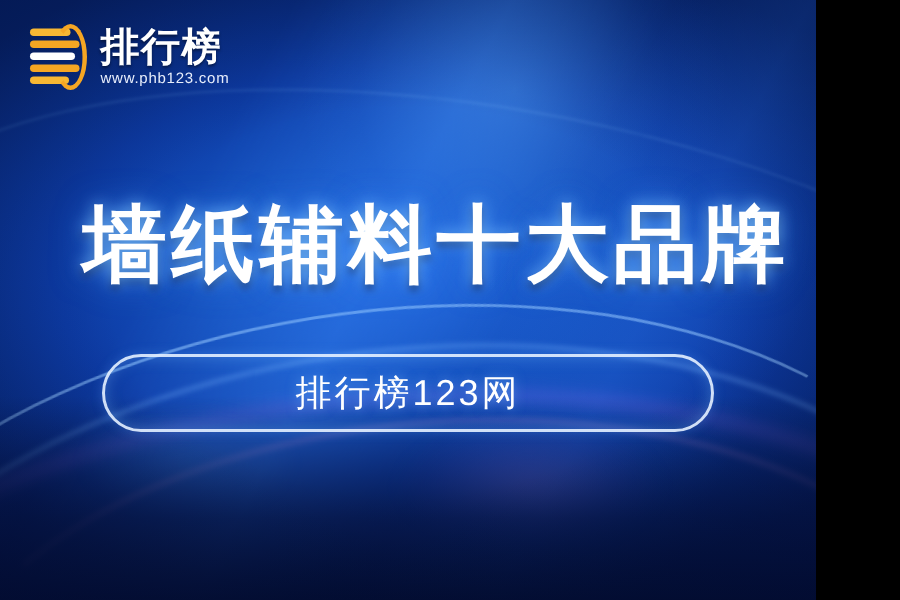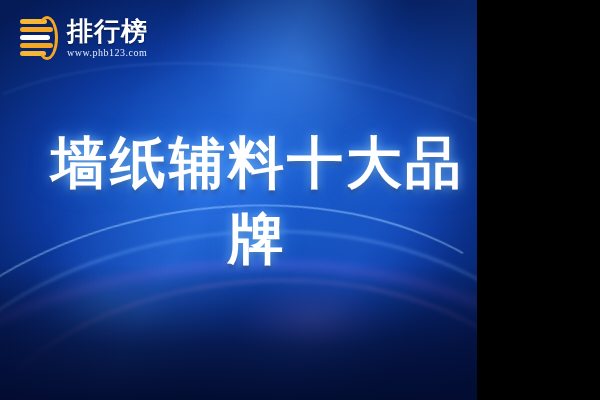--- a/index.html
+++ b/index.html
@@ -5,21 +5,21 @@
   html, body {
     margin: 0;
     padding: 0;
     background: #000;
   }
   body {
     font-family: "Liberation Sans", sans-serif;
   }
   .banner {
     position: relative;
-    width: 477px;
+    width: 544px;
     height: 400px;
     overflow: hidden;
     background: #0f766e;
   }
   
   .bg-base {
     position: absolute;
     inset: 0;
     background:
       radial-gradient(ellipse 70% 55% at 50% 45%, #1f63d8 0%, #1450bd 35%, #0d3ba4 62%, #07256e 100%);
@@ -168,21 +168,21 @@
     font-size: 26px;
     font-weight: bold;
     letter-spacing: 1px;
     text-shadow: 0 1px 2px rgba(0,0,0,0.45);
   }
   .logo-sub {
     color: #e8eefc;
     font-size: 10px;
     letter-spacing: 0.5px;
     margin-top: 4px;
-    font-family: Liberation Serif, serif;
+    font-family: Liberation Sans, sans-serif;
   }
 
   
   .title {
     position: absolute;
     left: 0;
     right: 0;
     top: 126px;
     text-align: center;
     color: #ffffff;
@@ -246,14 +246,17 @@
       <div class="ring"></div>
     </div>
     <div class="logo-text">
       <div class="logo-title">排行榜</div>
       <div class="logo-sub">www.phb123.com</div>
     </div>
   </div>
 
   <div class="title">墙纸辅料十大品牌</div>
 
+  <div class="pill">
+    <span class="pill-text">排行榜123网</span>
+  </div>
 
 </div>
 
 </body></html>

